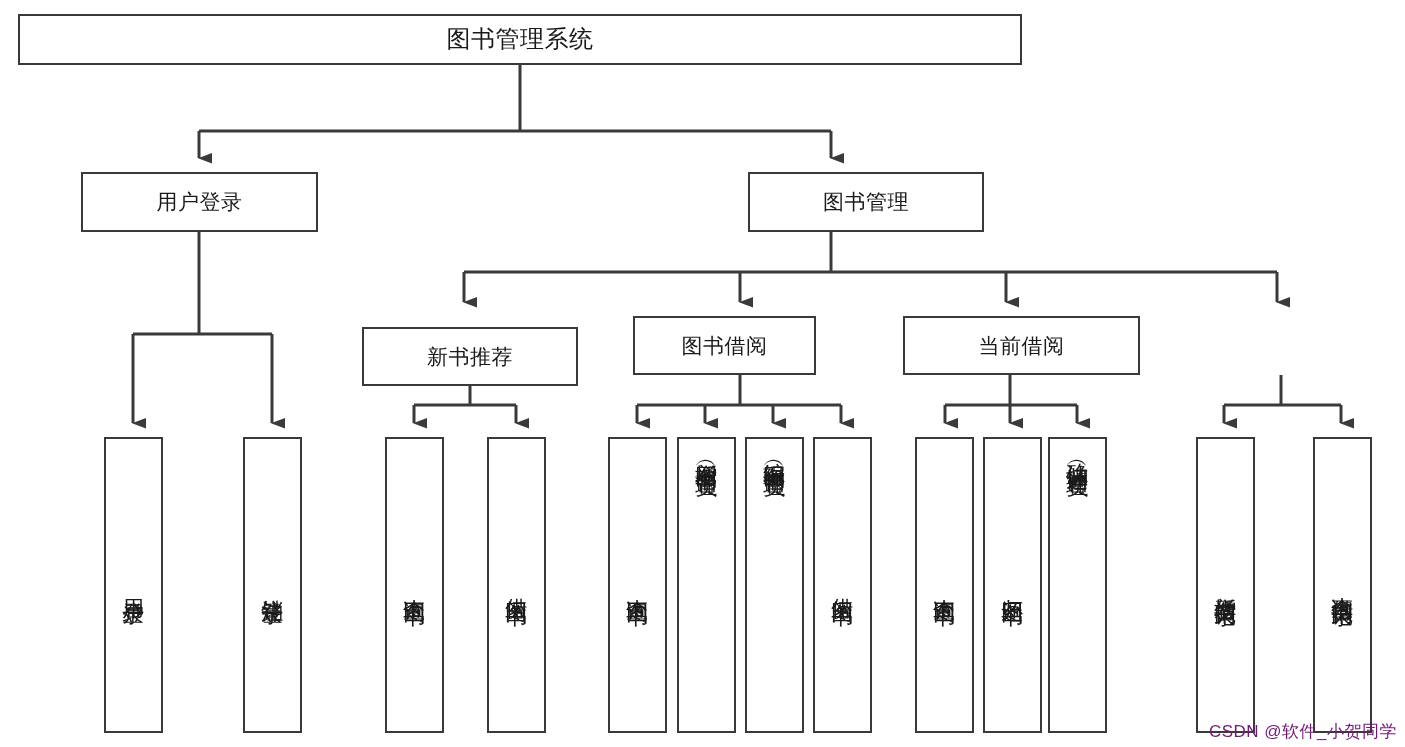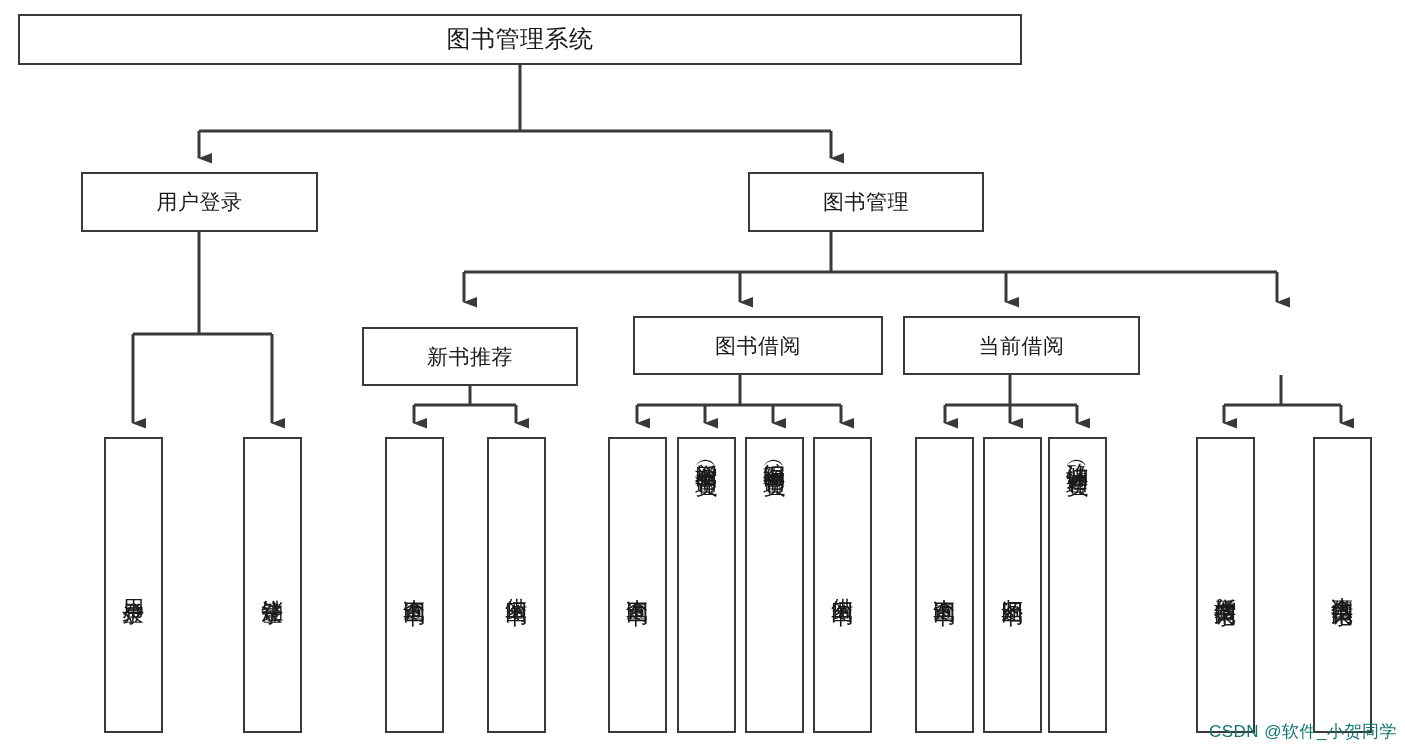--- a/index.html
+++ b/index.html
@@ -67,21 +67,21 @@
   
   .node.vert.mid {
     align-items: center;
     padding-top: 0;
   }
   #watermark {
     position: absolute;
     right: 8px;
     bottom: 4px;
     font-size: 17px;
-    color: #0f766e;
+    color: #701a75;
     letter-spacing: 0.5px;
     white-space: nowrap;
   }
 </style>
 </head>
 <body>
 
 <div id="canvas">
 
   <svg id="edges" viewBox="0 0 1405 747" width="1405" height="747">
@@ -146,21 +146,21 @@
   </div>
 
   <div class="node horiz" style="left:748px; top:172px; width:236px; height:60px;">
     <span class="lbl">图书管理</span>
   </div>
 
   <div class="node horiz" style="left:362px; top:316px; width:216px; height:59px;margin-top:11px;">
     <span class="lbl">新书推荐</span>
   </div>
 
-  <div class="node horiz" style="left:633px; top:316px; width:250px; height:59px;">
+  <div class="node horiz" style="left:633px; top:316px; width:183px; height:59px;">
     <span class="lbl">图书借阅</span>
   </div>
 
   <div class="node horiz" style="left:903px; top:316px; width:237px; height:59px;">
     <span class="lbl">当前借阅</span>
   </div>
 
 
   <div class="node vert mid" style="left:104px; top:437px; width:59px; height:296px;">
     <span class="lbl">用户登录</span>

